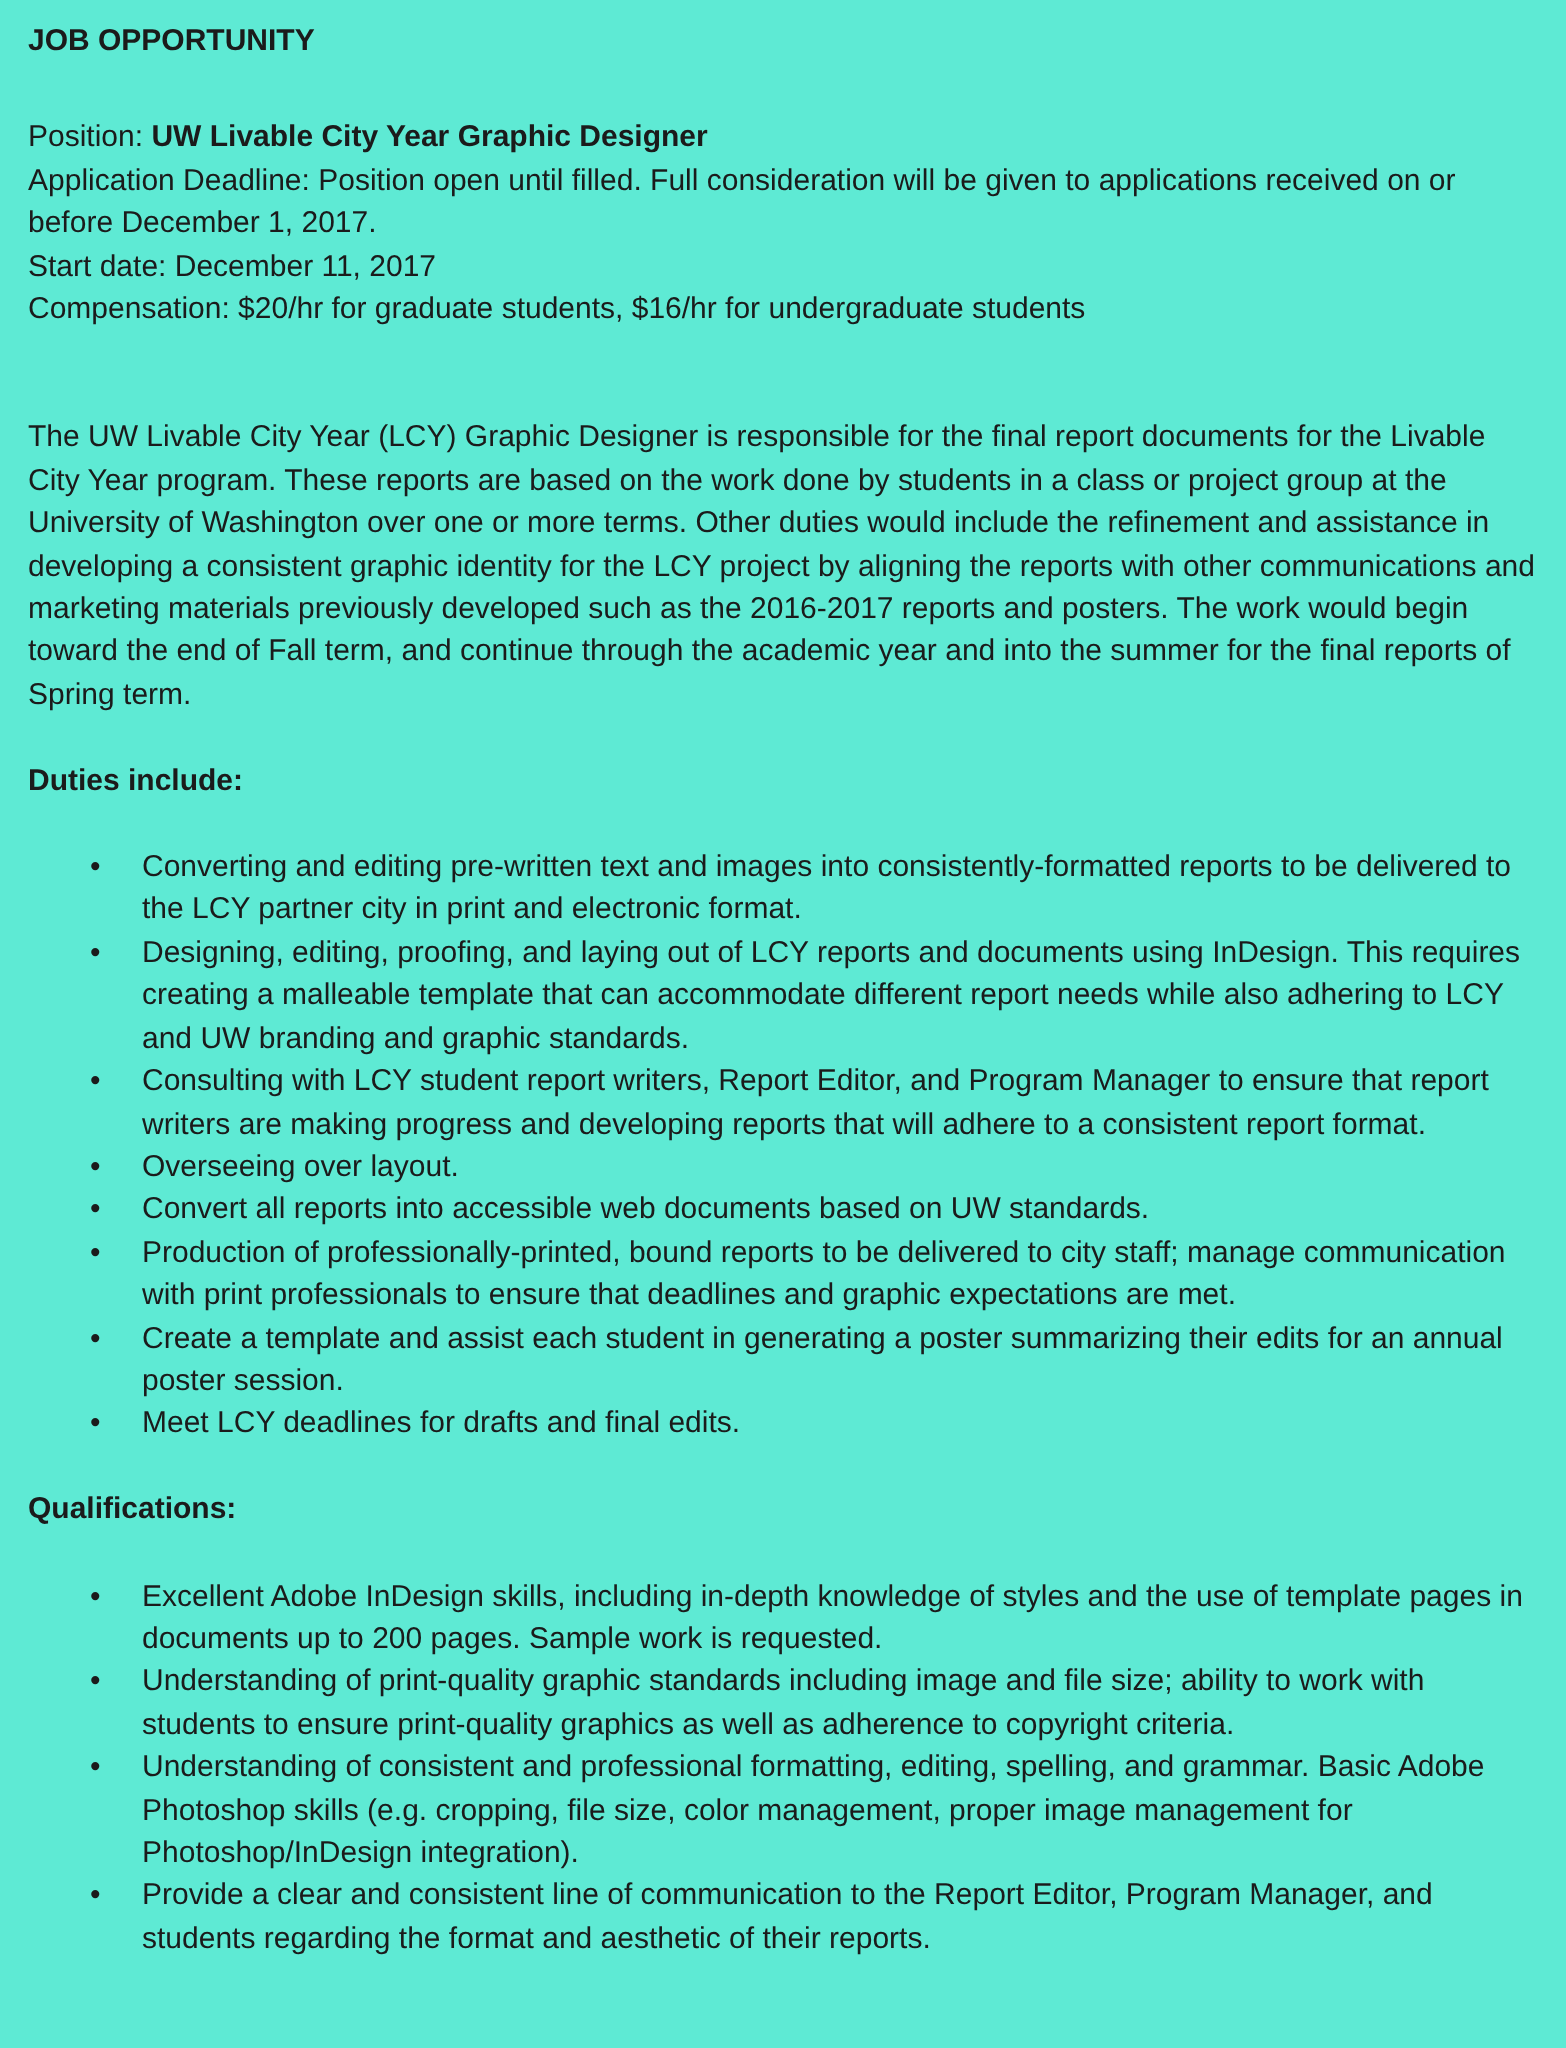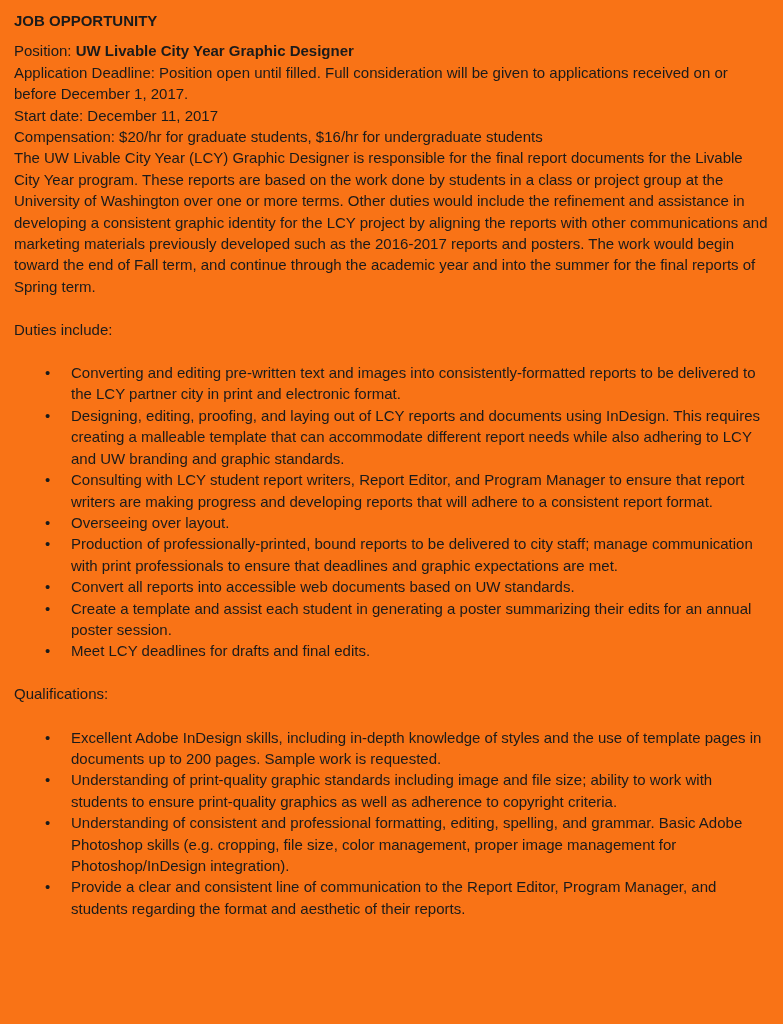--- a/index.html
+++ b/index.html
@@ -10,32 +10,32 @@
     overflow: hidden;
     font-family: "Liberation Sans", "DejaVu Sans", sans-serif;
     font-size: 15px;
     line-height: 21.4px;
     color: #1b1b1b;
   }
   .page {
     width: 783px;
     height: 1024px;
     padding: 10px 14px 0 14px;
-    background: #f97316;
+    background: #5eead4;
   }
   .doc-heading {
     font-size: 15px;
     font-weight: bold;
     line-height: 21.4px;
   }
-  .position-line { margin-top: 9px; }
+  .position-line { margin-top: 27px; }
   .position-value { font-weight: bold; }
   .detail-line { margin-top: 0; }
-  .description { }
-  .section-heading { margin-top: 21.4px; font-weight: normal; font-size: 15px; }
+  .description { margin-top: 43px; }
+  .section-heading { margin-top: 21.4px; font-weight: bold; font-size: 15px; }
   ul.bullet-list {
     margin-top: 22px;
     list-style: none;
     padding-left: 57px;
   }
   ul.bullet-list li {
     position: relative;
   }
   ul.bullet-list li::before {
     content: "\2022";
@@ -61,22 +61,22 @@
 
   <p class="description">The UW Livable City Year (LCY) Graphic Designer is responsible for the final report documents for the Livable City Year program. These reports are based on the work done by students in a class or project group at the University of Washington over one or more terms. Other duties would include the refinement and assistance in developing a consistent graphic identity for the LCY project by aligning the reports with other communications and marketing materials previously developed such as the 2016-2017 reports and posters. The work would begin toward the end of Fall term, and continue through the academic year and into the summer for the final reports of Spring term.</p>
 
   <p class="section-heading">Duties include:</p>
 
   <ul class="bullet-list">
     <li>Converting and editing pre-written text and images into consistently-formatted reports to be delivered to the LCY partner city in print and electronic format.</li>
     <li>Designing, editing, proofing, and laying out of LCY reports and documents using InDesign. This requires creating a malleable template that can accommodate different report needs while also adhering to LCY and UW branding and graphic standards.</li>
     <li>Consulting with LCY student report writers, Report Editor, and Program Manager to ensure that report writers are making progress and developing reports that will adhere to a consistent report format.</li>
     <li>Overseeing over layout.</li>
+    <li>Convert all reports into accessible web documents based on UW standards.</li>
     <li>Production of professionally-printed, bound reports to be delivered to city staff; manage communication with print professionals to ensure that deadlines and graphic expectations are met.</li>
-    <li>Convert all reports into accessible web documents based on UW standards.</li>
     <li>Create a template and assist each student in generating a poster summarizing their edits for an annual poster session.</li>
     <li>Meet LCY deadlines for drafts and final edits.</li>
   </ul>
 
   <p class="section-heading">Qualifications:</p>
 
   <ul class="bullet-list">
     <li>Excellent Adobe InDesign skills, including in-depth knowledge of styles and the use of template pages in documents up to 200 pages. Sample work is requested.</li>
     <li>Understanding of print-quality graphic standards including image and file size; ability to work with students to ensure print-quality graphics as well as adherence to copyright criteria.</li>
     <li>Understanding of consistent and professional formatting, editing, spelling, and grammar. Basic Adobe Photoshop skills (e.g. cropping, file size, color management, proper image management for Photoshop/InDesign integration).</li>

